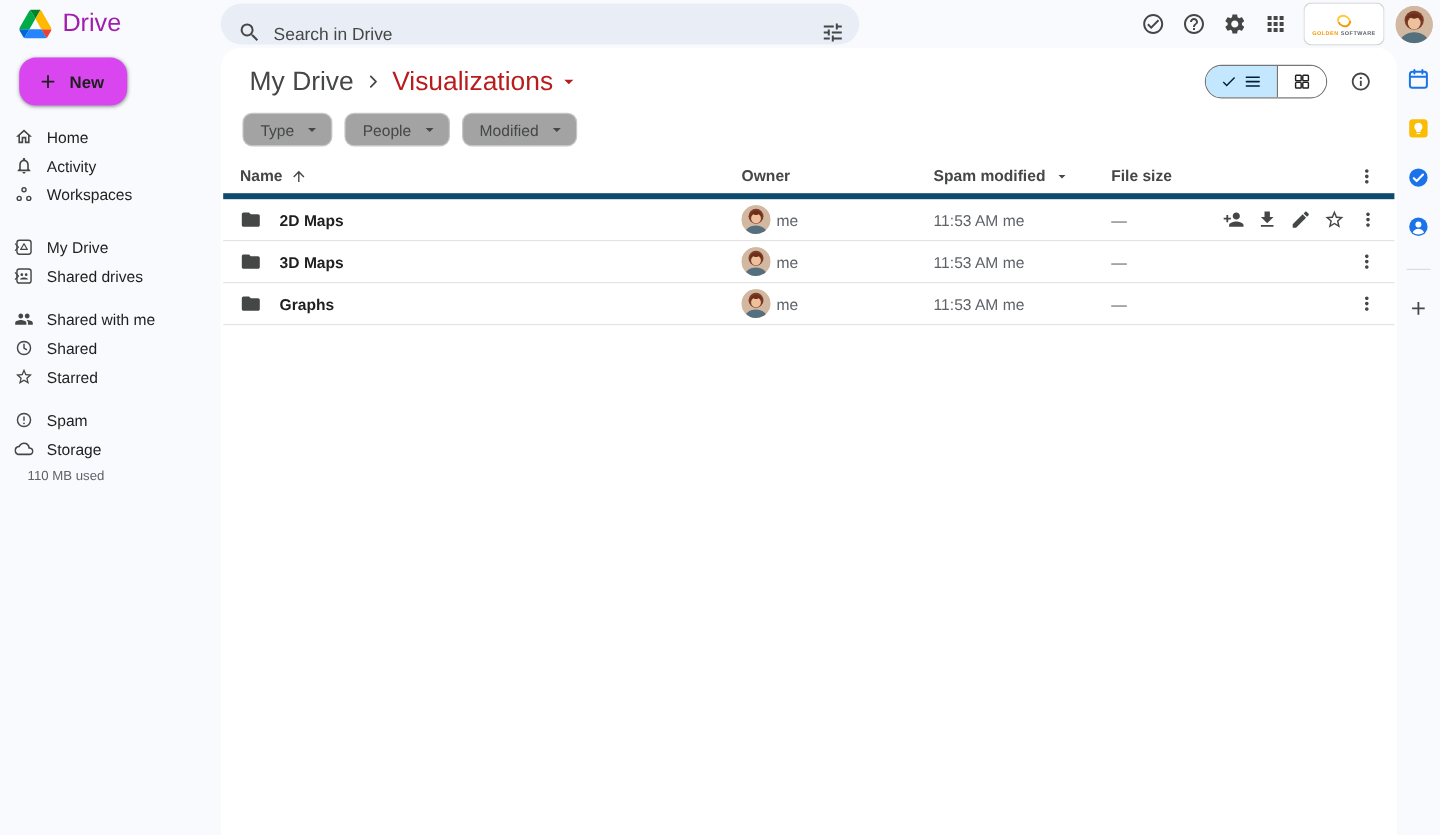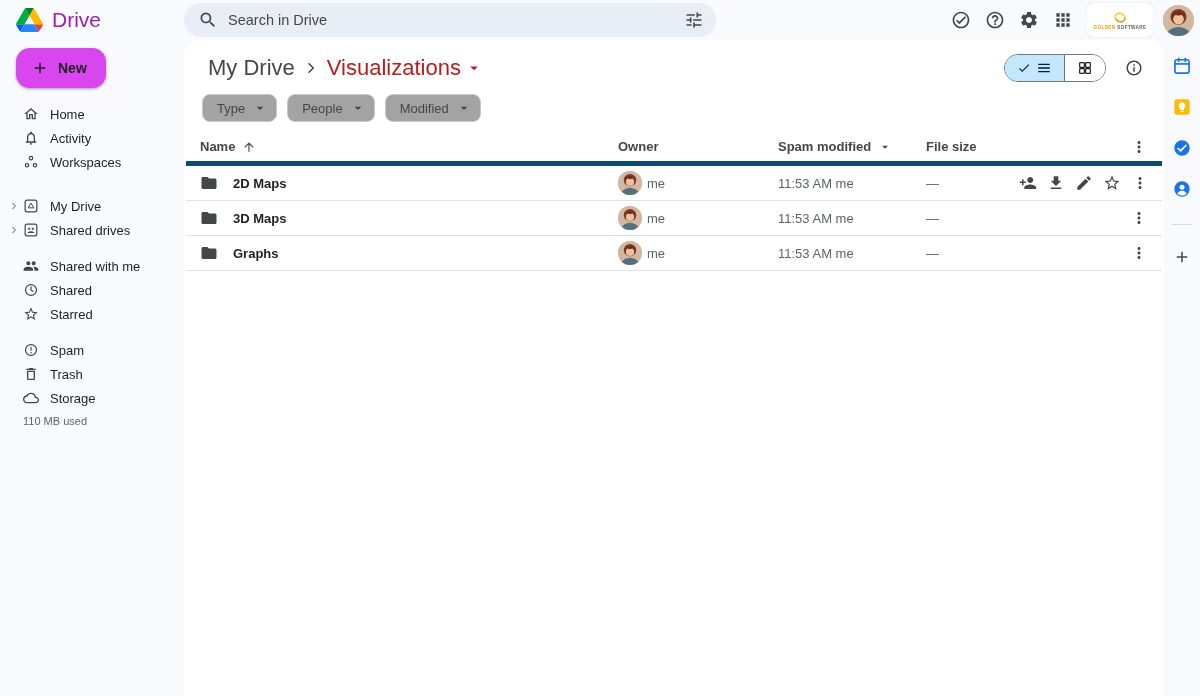--- a/index.html
+++ b/index.html
@@ -16,42 +16,42 @@
   .ic10{width:10px;height:10px} .ic14{width:14px;height:14px} .ic16{width:16px;height:16px}
   .ic18{width:18px;height:18px} .ic20{width:20px;height:20px}
   button{ background:none; border:none; font-family:inherit; cursor:pointer; color:inherit; }
 
   
   .topbar{ position:absolute; left:0; top:0; right:0; height:40px; background:#f8fafd; }
   .brand{ position:absolute; left:16px; top:0; height:40px; display:flex; align-items:center; gap:9px; }
   .brand .logo{ width:27px; height:24px; }
   .brand .app-title{ font-size:21px; color:#a21caf; letter-spacing:0; }
   .searchbar{ position:absolute; left:184px; top:3px; width:532px; height:34px; background:#e9eef6;
-    border-radius:20px; display:flex; align-items:center; padding:0 12px 0 14px; gap:10px; }
+    border-radius:20px; display:flex; align-items:flex-end; padding:0 12px 0 14px; gap:10px; }
   .searchbar input{ flex:1; border:none; background:transparent; outline:none; font-size:14.5px;
     font-family:inherit; color:#1f1f1f; }
   .searchbar input::placeholder{ color:#444746; opacity:1; }
   .searchbar .sicon{ color:#444746; }
   .topbar-right{ position:absolute; right:6px; top:0; height:40px; display:flex; align-items:center; gap:2px; }
   .icon-btn{ width:32px; height:32px; border-radius:50%; display:flex; align-items:center; justify-content:center; color:#444746; }
   .org-logo{ width:66px; height:34px; background:#ffffff; border-radius:6px; margin:0 6px;
     display:flex; flex-direction:column; align-items:center; justify-content:center; box-shadow:0 0 1px rgba(0,0,0,.25); }
   .org-logo .swoosh{ width:16px; height:13px; }
   .org-text{ font-size:4.6px; letter-spacing:.4px; font-weight:bold; white-space:nowrap; margin-top:1px; }
   .org-text .t1{ color:#f29900; } .org-text .t2{ color:#5f6368; }
   .avatar{ border-radius:50%; overflow:hidden; display:inline-block; background:#cfb09a; }
   .avatar svg{ width:100%; height:100%; display:block; }
   .avatar-btn{ width:31px; height:31px; padding:0; margin-left:2px; }
 
   
   .sidebar{ position:absolute; left:0; top:40px; width:184px; bottom:0; font-size:13px; }
   .new-btn{ margin:8px 0 14px 16px; height:40px; padding:0 19px 0 15px; background:#d946ef; border-radius:14px;
     box-shadow:0 1px 2px rgba(60,64,67,.30), 0 1px 3px 1px rgba(60,64,67,.15);
     display:inline-flex; align-items:center; gap:9px; font-size:14px; font-weight:bold; color:#1f1f1f; }
-  .side-item{ display:flex; align-items:center; gap:11px; height:24px; padding-left:23px; position:relative; color:#1f1f1f; }
+  .side-item{ display:flex; align-items:center; gap:11px; height:24px; padding-left:12px; position:relative; color:#1f1f1f; }
   .side-item .sic{ color:#444746; }
   .side-item .caret{ position:absolute; left:9px; top:7px; color:#444746; }
   .side-gap12{ height:12px; } .side-gap20{ height:20px; }
   .storage-used{ padding-left:23px; margin-top:5px; font-size:11px; color:#5f6368; }
 
   
   .main{ position:absolute; left:184px; top:40px; right:36px; bottom:0; background:#fff;
     border-radius:16px 16px 0 0; overflow:hidden; }
   .main-header{ display:flex; align-items:center; justify-content:space-between; padding:13px 16px 2px 18px; }
   .breadcrumb{ display:flex; align-items:center; gap:4px; font-size:22px; color:#444746; }
@@ -277,28 +277,20 @@
 
   <div class="side-item">
     <span class="sic ic16" data-icon="spam">
         <svg xmlns="http://www.w3.org/2000/svg" viewBox="0 0 24 24" fill="currentColor">
           <circle cx="12" cy="12" r="8.2" fill="none" stroke="currentColor" stroke-width="1.8"></circle>
           <rect x="11.1" y="7.3" width="1.8" height="6" rx=".9"></rect>
           <circle cx="12" cy="16.2" r="1.1"></circle>
         </svg>
       </span>
     <span>Spam</span>
-  </div>
-  <div class="side-item">
-    <span class="sic ic16" data-icon="trash">
-        <svg xmlns="http://www.w3.org/2000/svg" viewBox="0 0 24 24" fill="currentColor">
-          <path d="M6 19c0 1.1.9 2 2 2h8c1.1 0 2-.9 2-2V7H6v12zM8 9h8v10H8V9zm7.5-5l-1-1h-5l-1 1H5v2h14V4h-3.5z"></path>
-        </svg>
-      </span>
-    <span>Trash</span>
   </div>
   <div class="side-item">
     <span class="sic ic16" data-icon="cloud">
         <svg xmlns="http://www.w3.org/2000/svg" viewBox="0 0 24 24" fill="currentColor">
           <path d="M19.35 10.04A7.49 7.49 0 0 0 12 4C9.11 4 6.6 5.64 5.35 8.04A5.994 5.994 0 0 0 0 14c0 3.31 2.69 6 6 6h13c2.76 0 5-2.24 5-5 0-2.64-2.05-4.78-4.65-4.96zM19 18H6c-2.21 0-4-1.79-4-4s1.79-4 4-4h.71C7.37 7.69 9.48 6 12 6c3.04 0 5.5 2.46 5.5 5.5v.5H19c1.66 0 3 1.34 3 3s-1.34 3-3 3z"></path>
         </svg>
       </span>
     <span>Storage</span>
   </div>
   <div class="storage-used">110 MB used</div>

